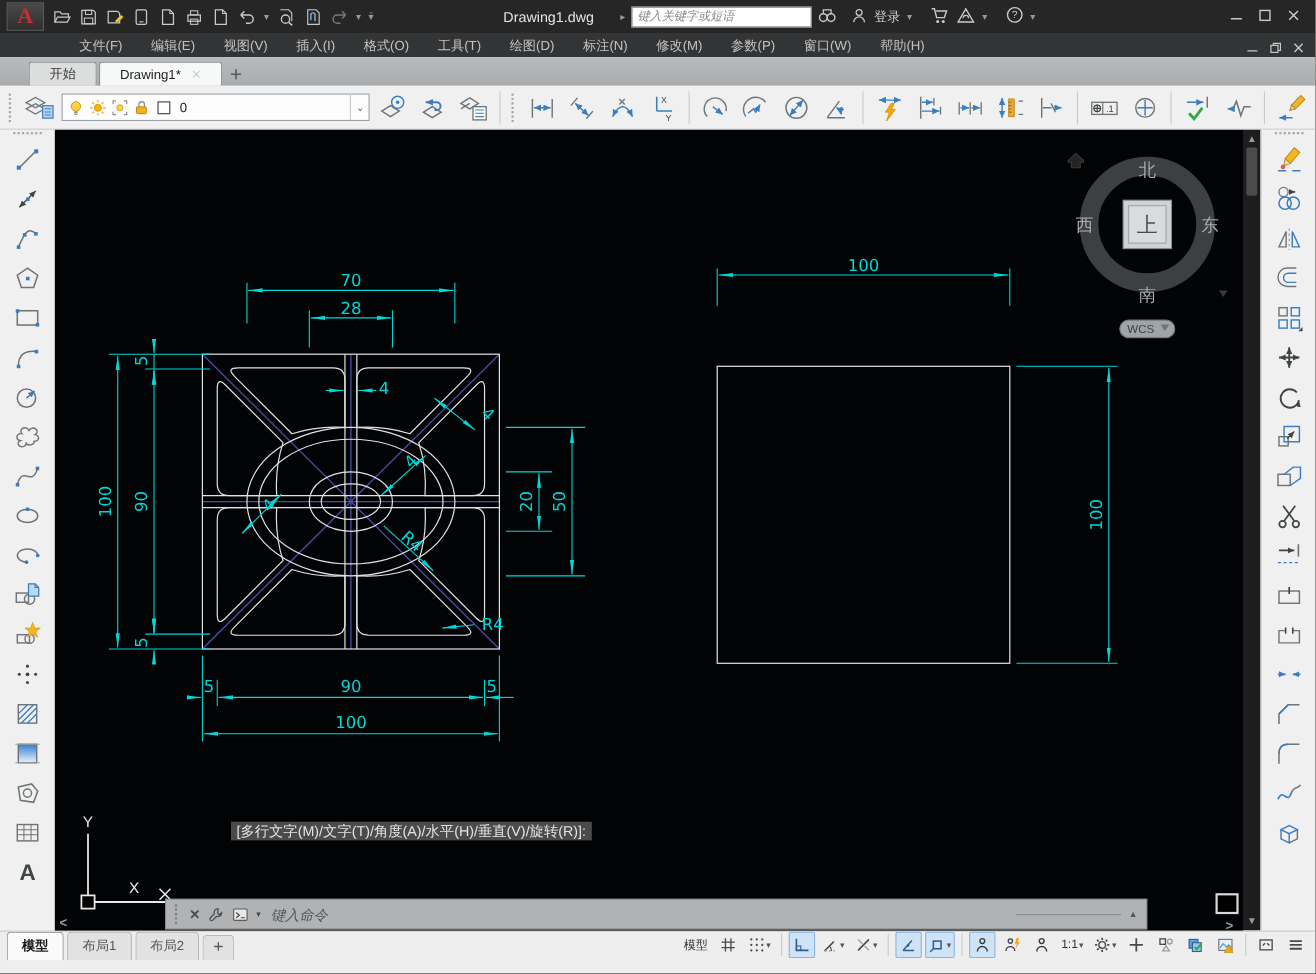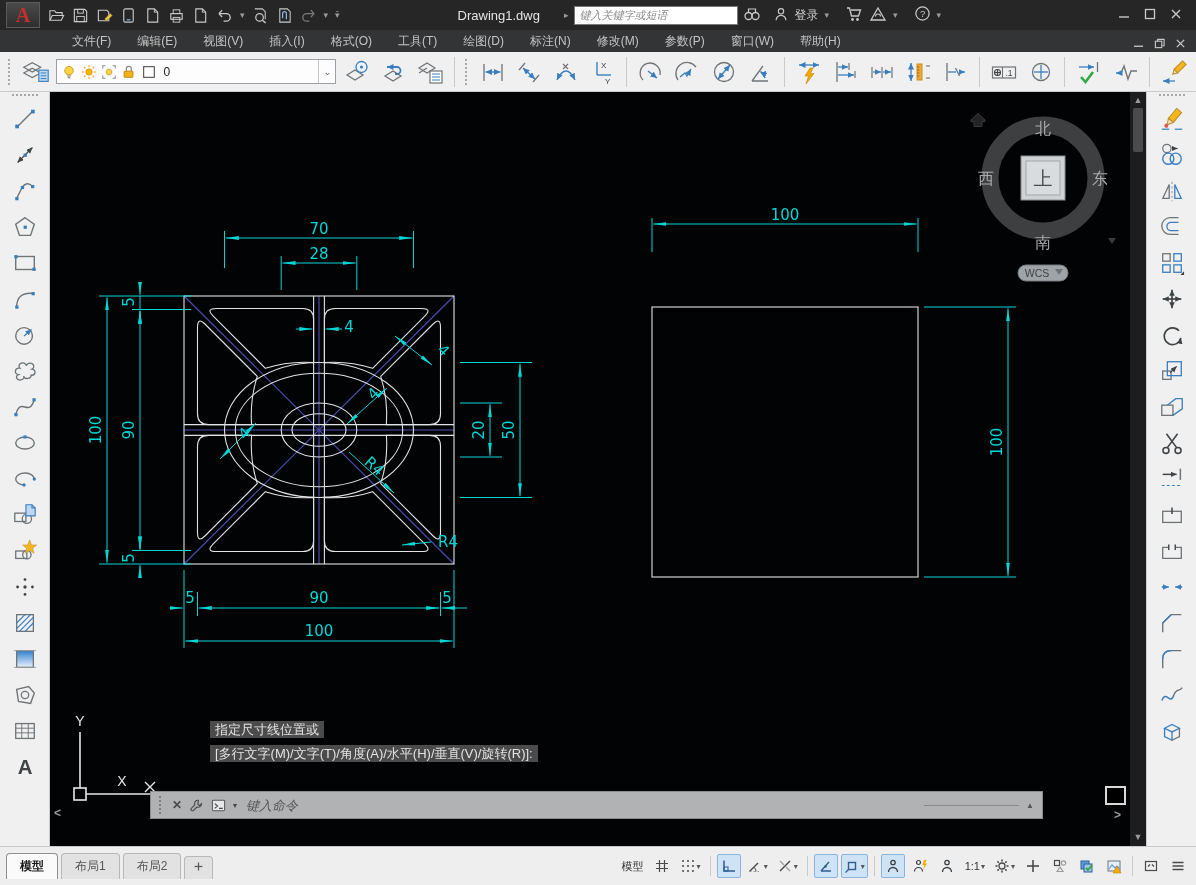--- a/index.html
+++ b/index.html
@@ -55,21 +55,21 @@
   .cmdbar .x{color:#4a4a4a;font-weight:bold;font-size:12px;}
   .cmdbar input{flex:1;background:transparent;border:none;outline:none;font-style:italic;font-size:13px;color:#444;}
   .cmdbar input::placeholder{color:#575757;font-style:italic;}
   .cgrip{width:6px;height:18px;border-left:2px dotted #7e7e7e;}
   .cline{width:95px;border-top:1px solid #8a8a8a;}
   .blksq{position:absolute;left:1055px;top:694px;width:21px;height:19px;background:#000;border:2px solid #d9d9d9;}
   .harr{position:absolute;color:#9a9a9a;font-size:12px;font-weight:bold;}
   .vscroll{width:16px;background:#1d1d1f;display:flex;flex-direction:column;align-items:center;flex:none;color:#9a9a9a;font-size:9px;}
   .vthumb{width:10px;height:44px;background:#4b4b4d;border-radius:2px;margin-top:3px;}
   
-  .statusbar{height:39px;background:#eeeeee;border-top:1px solid #c9cacb;display:flex;align-items:center;padding:0 6px;flex:none;}
+  .statusbar{height:39px;background:#eeeeee;border-top:1px solid #c9cacb;display:flex;align-items:flex-start;padding:0 6px;flex:none;}
   .ltabs{display:flex;align-items:flex-end;gap:3px;}
   .lt{padding:4px 13px;font-size:12px;color:#555;background:#e2e2e2;border:1px solid #b8b8b8;border-radius:4px 4px 0 0;border-bottom:none;}
   .lt.active{background:#fafafa;color:#1a1a1a;font-weight:bold;border-color:#8f8f8f;}
   .sticons{margin-left:auto;display:flex;align-items:center;gap:3px;}
   .st{min-width:24px;height:24px;display:flex;align-items:center;justify-content:center;border-radius:2px;border:1px solid transparent;font-size:11px;color:#333;gap:1px;padding:0 2px;}
   .st.on{background:#cfe3f7;border-color:#8ab4dd;}
   .ssep{width:1px;height:20px;background:#c9cacb;margin:0 3px;}
   .dr{font-size:8px;color:#555;}
   .mini{display:block;}
 </style>
@@ -720,20 +720,36 @@
           </svg></span>
       <span><svg width="11" height="11">
             <use href="#w-restore"></use>
           </svg></span>
       <span><svg width="11" height="11">
             <use href="#w-close"></use>
           </svg></span>
     </div>
   </div>
 
+  <div class="filetabs">
+    <div class="ftab">
+        <span>开始</span>
+      </div>
+    <div class="ftab active">
+      <span>Drawing1*</span>
+      <span><svg width="9" height="9">
+            <use href="#w-close"></use>
+          </svg></span>
+    </div>
+    <div class="newtab">
+        <svg width="13" height="13">
+          <use href="#w-plus"></use>
+        </svg>
+      </div>
+  </div>
 
   <div class="ribbon">
     <div class="grip"></div>
     <div class="tbtn">
         <svg width="30" height="30">
           <use href="#l-panel"></use>
         </svg>
       </div>
     <div class="combo">
       <svg width="16" height="16">
@@ -1105,21 +1121,20 @@
           <line x1="30" y1="640" x2="30" y2="696"></line>
           <line x1="36" y1="702" x2="100" y2="702"></line>
           <rect x="24" y="696" width="12" height="12"></rect>
           <path d="M95 690 l10 10 M105 690 l-10 10" stroke-width="1.4"></path>
           <text x="30" y="634" fill="#e8e8e8" stroke="none" font-size="14" text-anchor="middle">Y</text>
           <text x="72" y="694" fill="#e8e8e8" stroke="none" font-size="14" text-anchor="middle">X</text>
         </g>
       </svg>
 
       <div class="cmdhist">
-        <div><span>指定尺寸线位置或</span></div>
         <div><span>[多行文字(M)/文字(T)/角度(A)/水平(H)/垂直(V)/旋转(R)]:</span></div>
       </div>
 
       <div class="cmdbar">
         <div class="cgrip"></div>
         <span class="x">✕</span>
         <svg width="15" height="15">
             <use href="#c-wrench"></use>
           </svg>
         <svg width="15" height="15">

